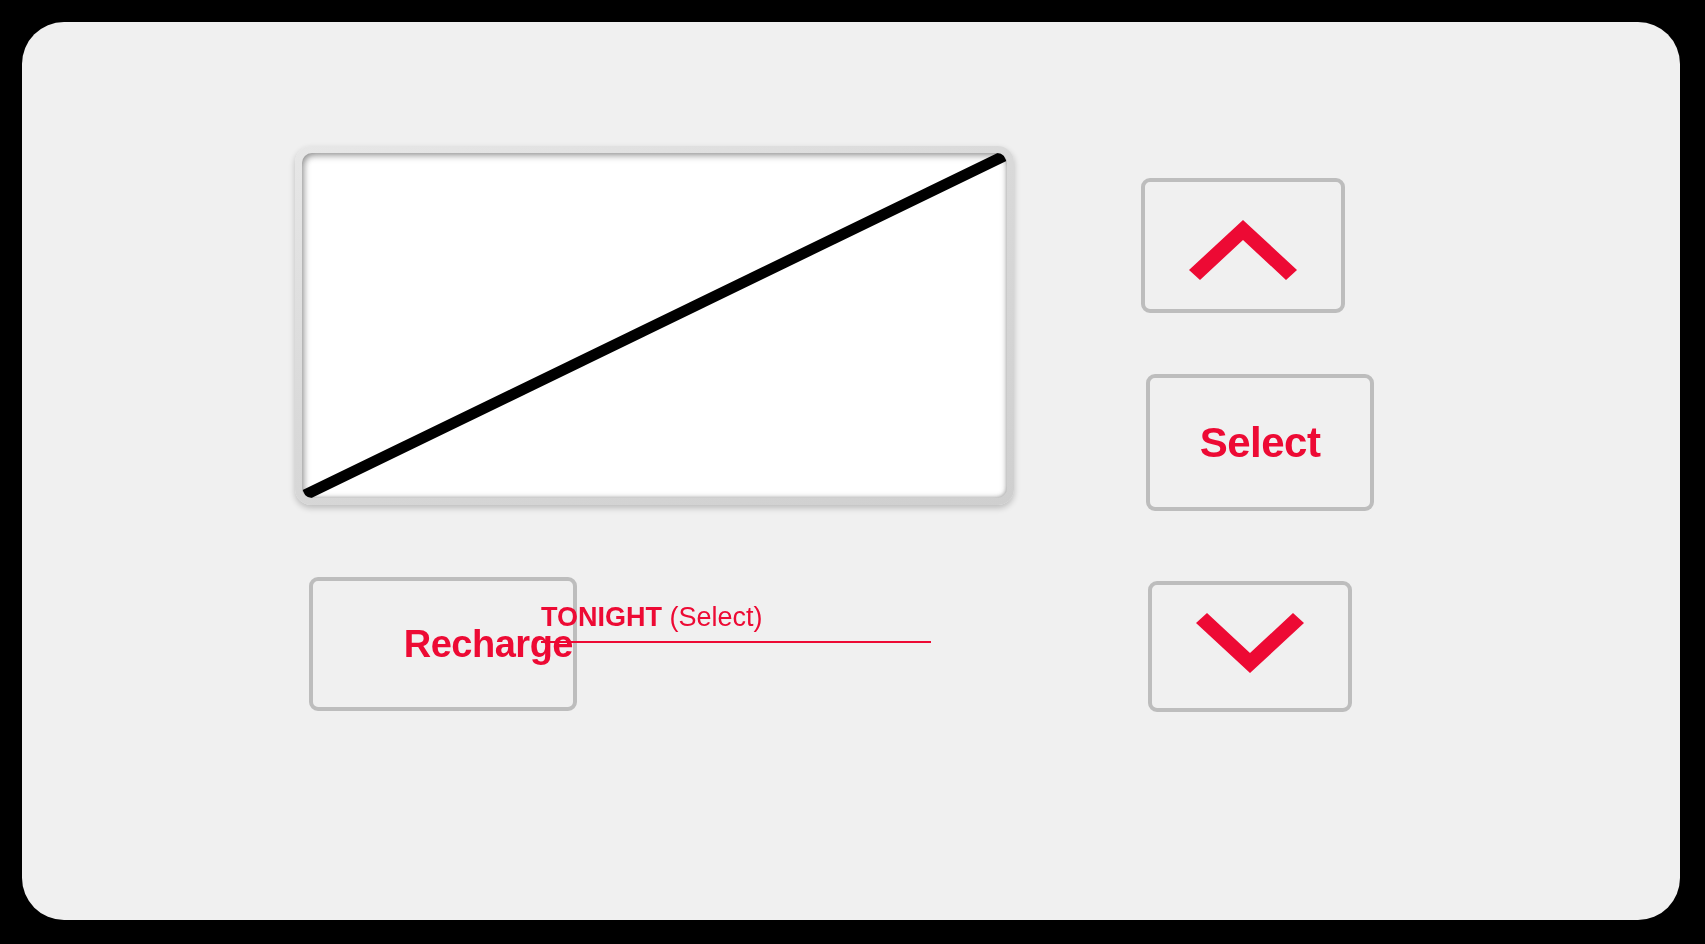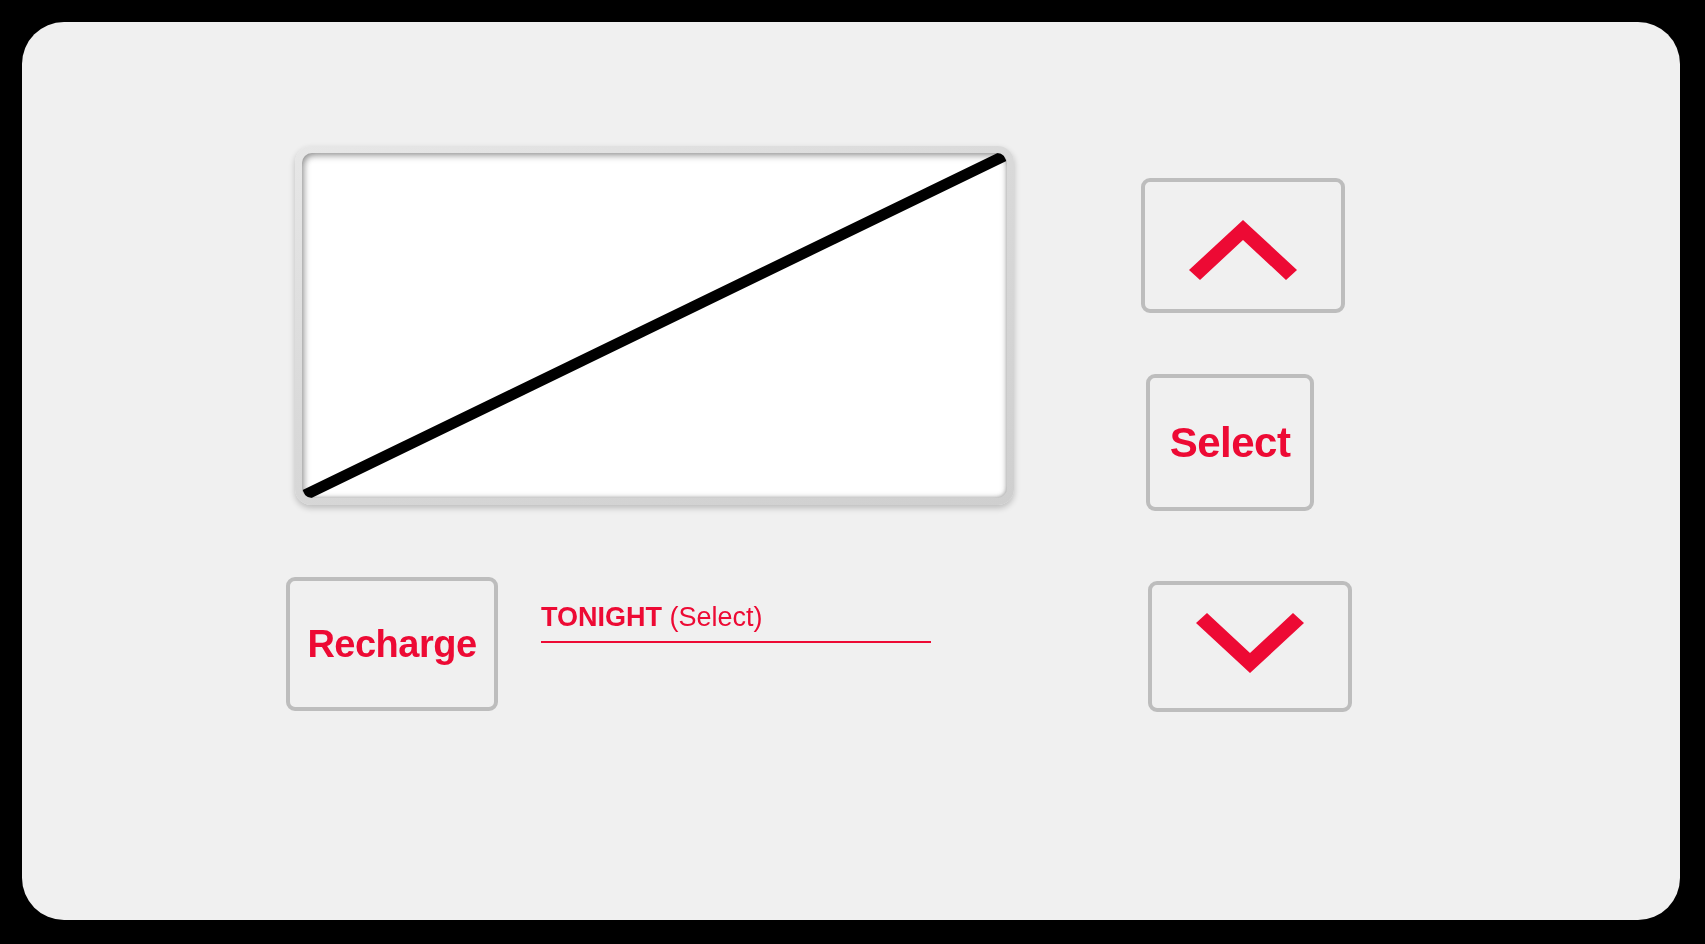--- a/index.html
+++ b/index.html
@@ -71,37 +71,38 @@
     justify-content: center;
   }
   .btn-label {
     color: #ED0A34;
     font-weight: bold;
     letter-spacing: -0.5px;
     white-space: nowrap;
   }
 
   #btn-recharge {
-    left: 264px;
+    left: 287px;
     top: 555px;
-    width: 212px;
+    width: 268px;
     height: 134px;
+    justify-content: flex-end;
   }
   #btn-recharge .btn-label { font-size: 38px; }
 
   #btn-up {
     left: 1119px;
     top: 156px;
     width: 204px;
     height: 135px;
   }
   #btn-select {
     left: 1124px;
     top: 352px;
-    width: 168px;
+    width: 228px;
     height: 137px;
   }
   #btn-select .btn-label { font-size: 42px; }
 
   #btn-down {
     left: 1126px;
     top: 559px;
     width: 204px;
     height: 131px;
   }

